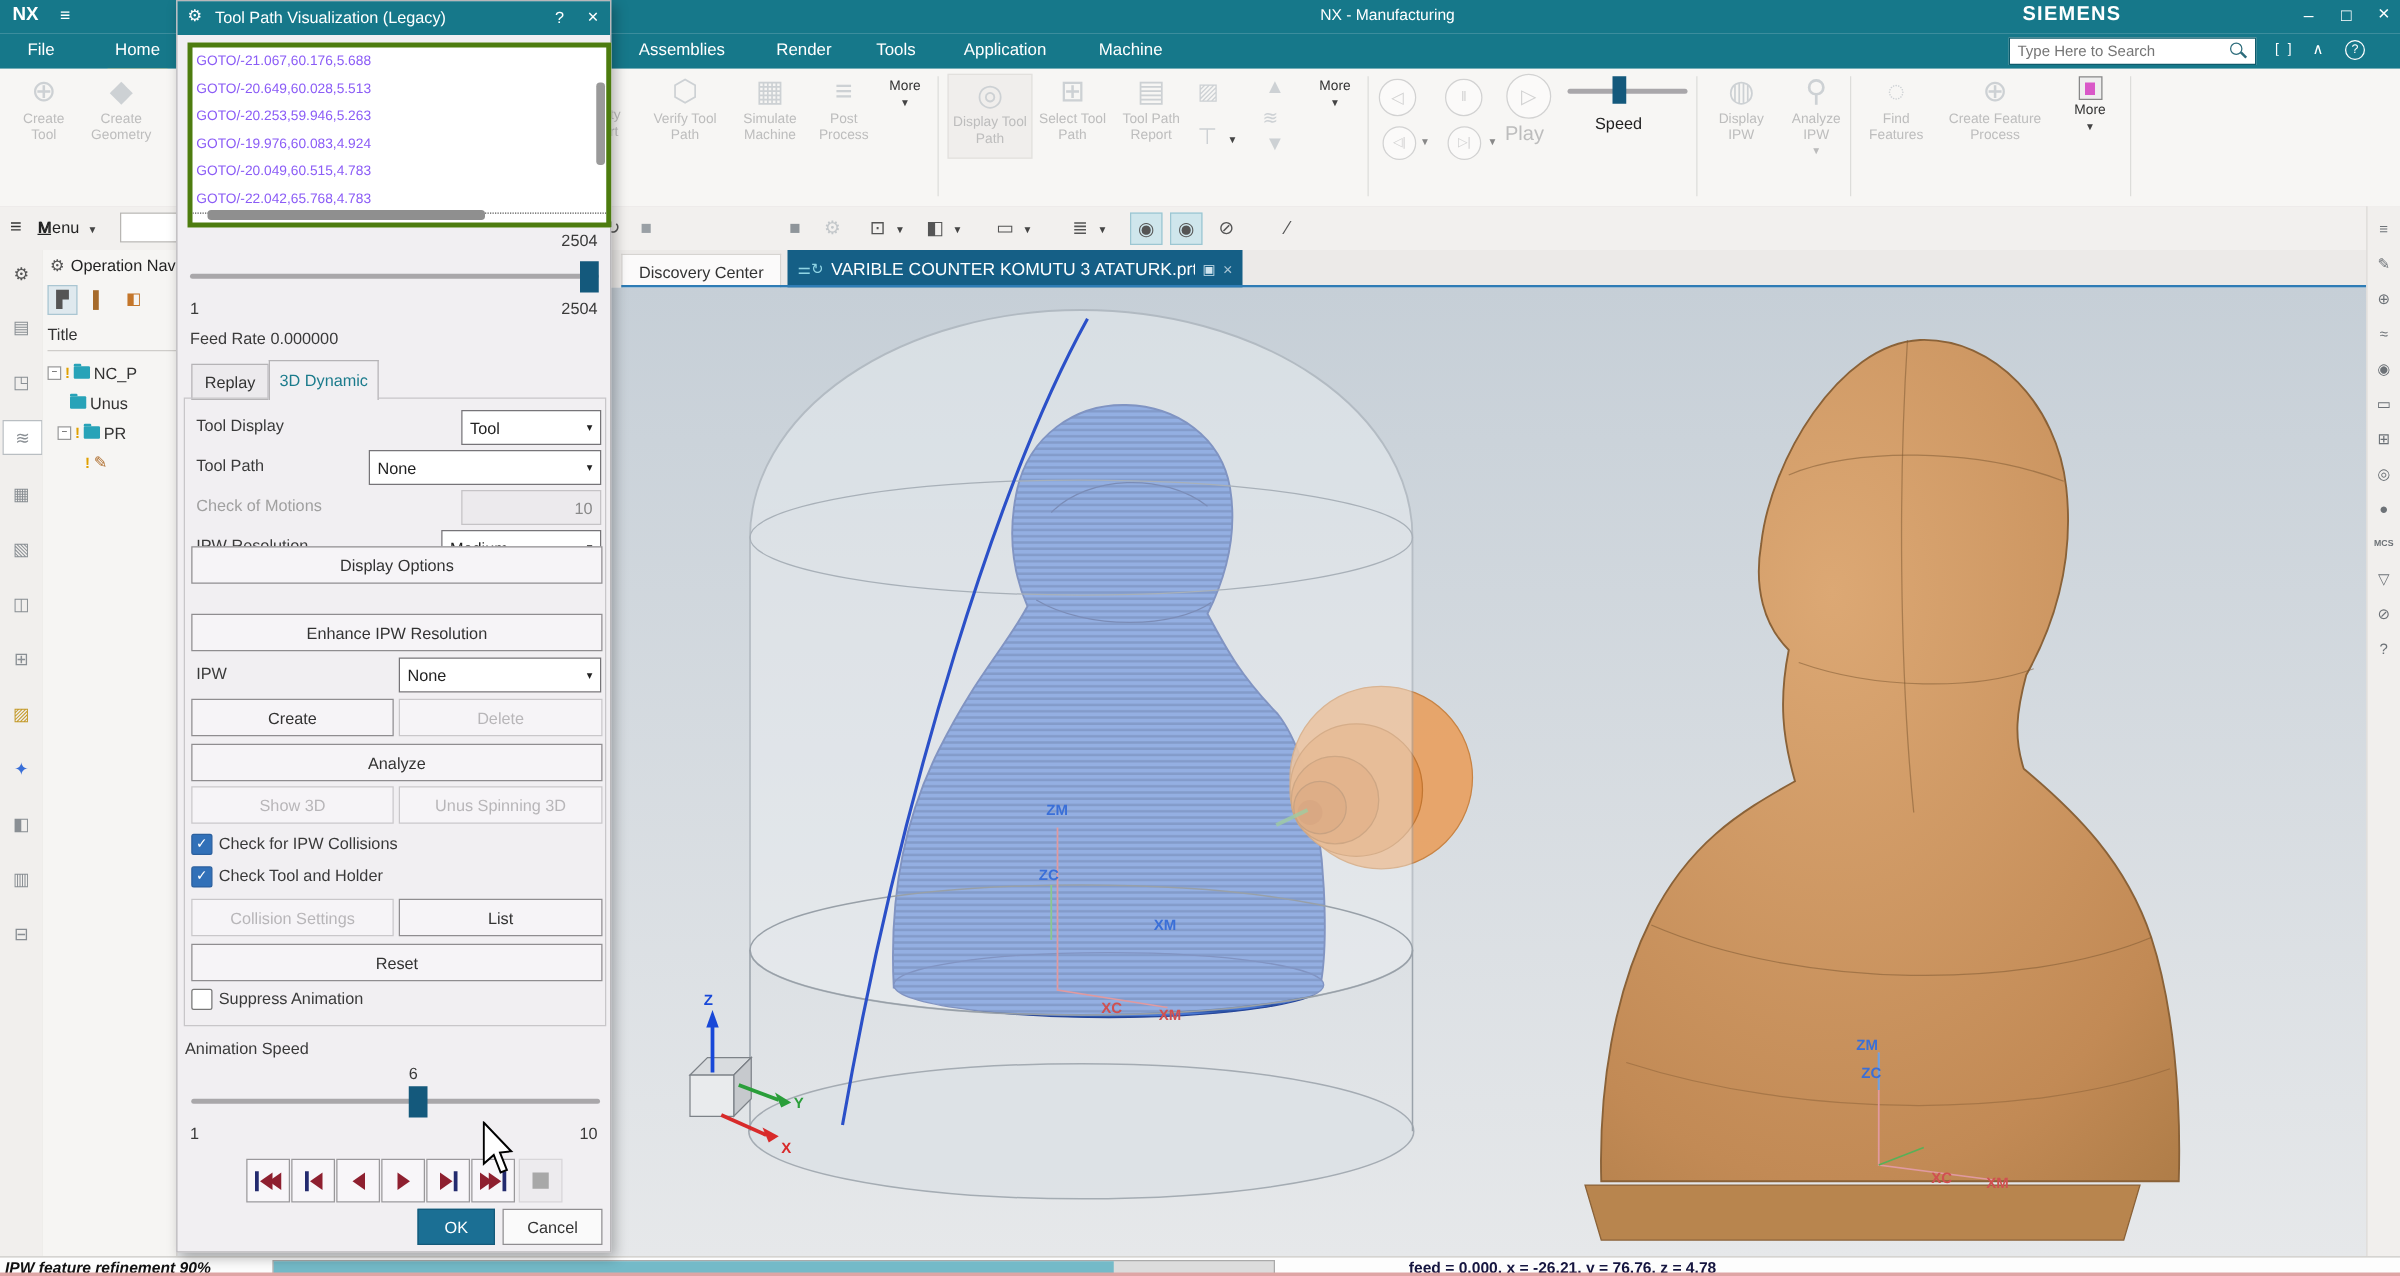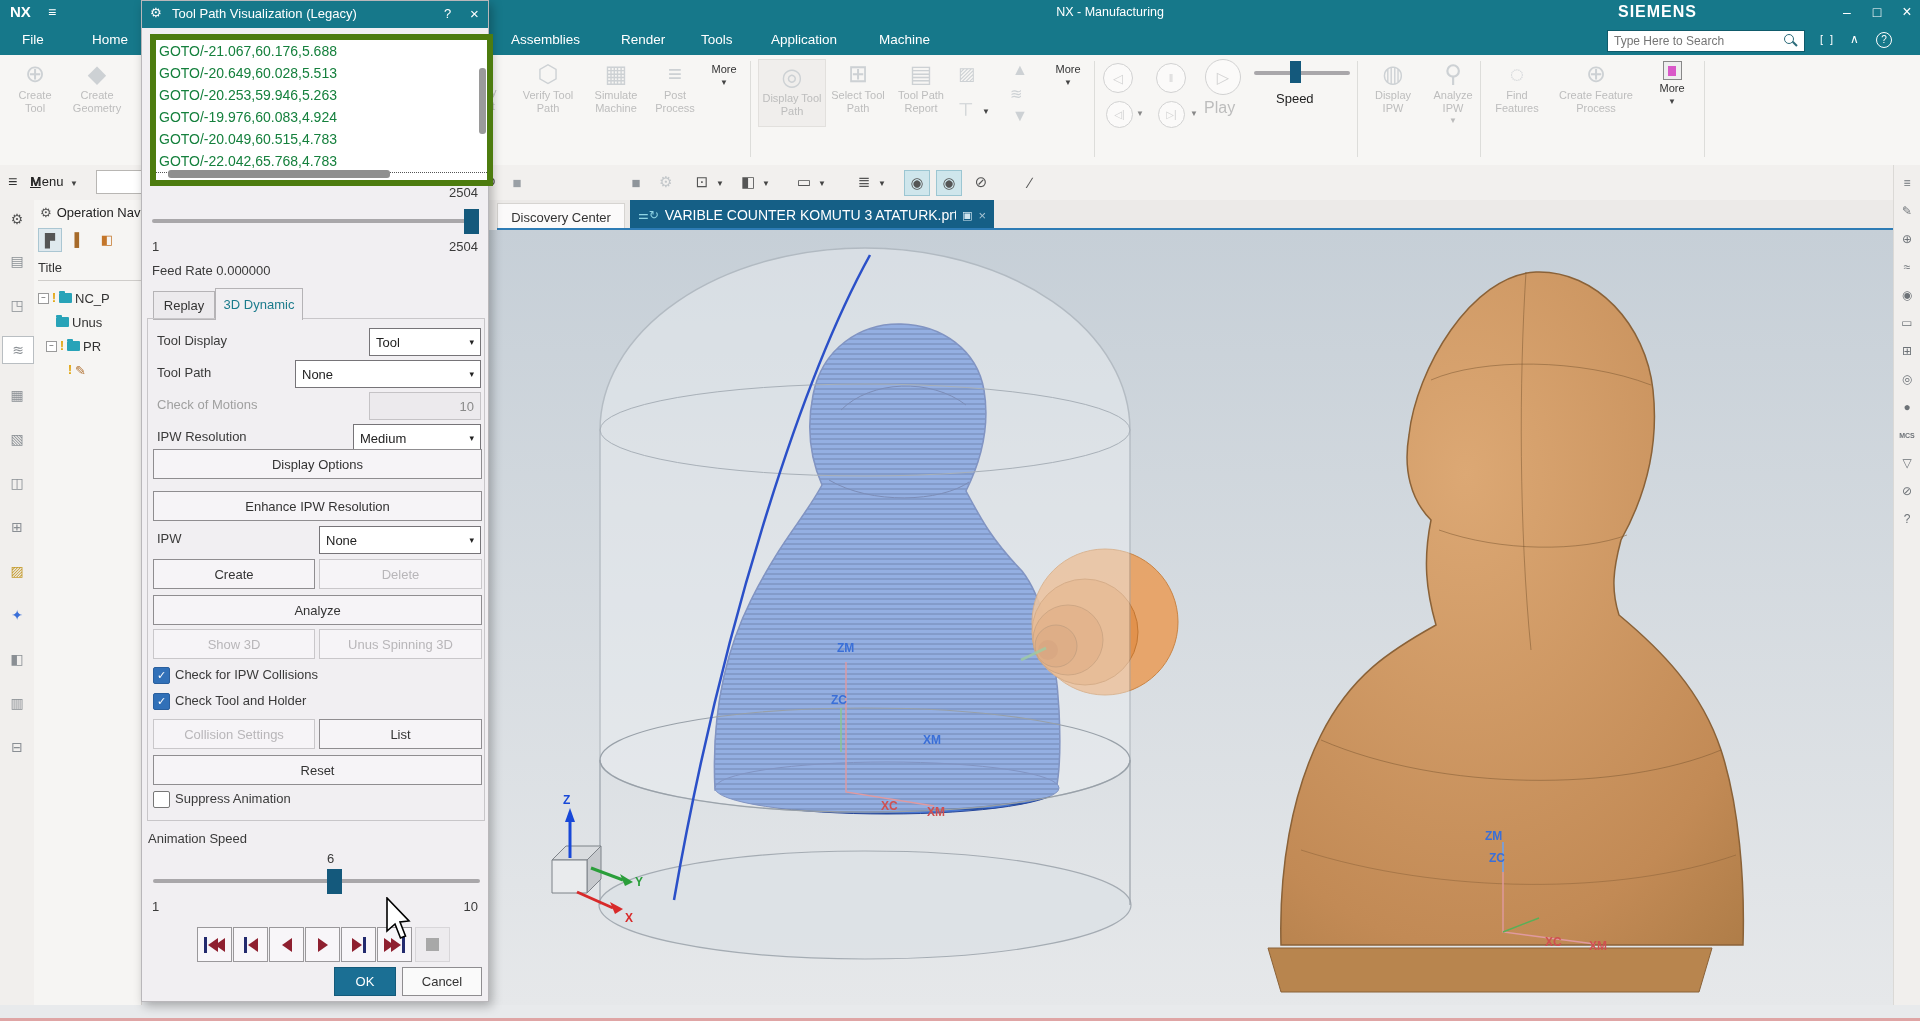--- a/index.html
+++ b/index.html
@@ -418,31 +418,38 @@
     <span class="rs-ic" style="top:148px;">▭</span>
     <span class="rs-ic" style="top:176px;">⊞</span>
     <span class="rs-ic" style="top:204px;">◎</span>
     <span class="rs-ic" style="top:232px;">●</span>
     <span class="rs-ic" style="top:260px;font-size:7px;font-weight:bold;">MCS</span>
     <span class="rs-ic" style="top:288px;">▽</span>
     <span class="rs-ic" style="top:316px;">⊘</span>
     <span class="rs-ic" style="top:344px;">?</span>
   </div>
 
+  <div class="ab" id="statusbar">
+    <span class="ab" style="left:4px;top:1px;font-size:12.5px;font-weight:bold;font-style:italic;color:#111;white-space:nowrap;">IPW feature refinement 90%</span>
+    <span class="ab" style="left:218px;top:2px;width:800px;height:11px;background:#dcdcdc;border:1px solid #aaa;">
+      <span style="display:block;width:84%;height:100%;background:#74bac8;"></span>
+    </span>
+    <span class="ab" style="left:1127px;top:1px;font-size:12.5px;font-weight:bold;color:#15153f;white-space:nowrap;">feed = 0.000, x = -26.21, y = 76.76, z = 4.78</span>
+  </div>
   <div class="ab" id="pinkline"></div>
 
   <div class="ab" id="dlg">
     <div id="dlgtitle">
       <span class="ab" style="left:8px;top:4px;font-size:13px;">⚙</span>
       <span class="ab" style="left:30px;top:5px;font-size:13px;">Tool Path Visualization (Legacy)</span>
       <span class="ab" style="left:302px;top:5px;font-size:13px;">?</span>
       <span class="ab" style="left:328px;top:4px;font-size:15px;">×</span>
     </div>
 
-    <div class="ab" style="left:8px;top:33px;width:331px;height:140px;background:#fff;border:6px solid #4d7c0f;font-size:14px;line-height:22px;color:#15803d;overflow:hidden;">
+    <div class="ab" style="left:8px;top:33px;width:331px;height:140px;background:#fff;border:4px solid #4d7c0f;font-size:11px;line-height:22px;color:#8b5cf6;overflow:hidden;">
       <div style="padding-left:3px;white-space:nowrap;">GOTO/-21.067,60.176,5.688</div>
       <div style="padding-left:3px;white-space:nowrap;">GOTO/-20.649,60.028,5.513</div>
       <div style="padding-left:3px;white-space:nowrap;">GOTO/-20.253,59.946,5.263</div>
       <div style="padding-left:3px;white-space:nowrap;">GOTO/-19.976,60.083,4.924</div>
       <div style="padding-left:3px;white-space:nowrap;">GOTO/-20.049,60.515,4.783</div>
       <div style="padding-left:3px;white-space:nowrap;border-bottom:1px dotted #555;">GOTO/-22.042,65.768,4.783</div>
       <div style="position:absolute;left:12px;bottom:2px;width:222px;height:8px;background:#8f8f8f;border-radius:3px;"></div>
       <div style="position:absolute;right:1px;top:28px;width:7px;height:66px;background:#9a9a9a;border-radius:3px;"></div>
     </div>
 
@@ -474,21 +481,21 @@
     <span class="dlab dis" style="left:15px;top:396px;">Check of Motions</span>
     <div class="ddrop" style="left:227px;top:391px;width:98px;background:#eceaed;border-color:#c5c3c6;color:#8a8a8a;justify-content:flex-end;">
       <span style="margin-left:auto;">10</span>
     </div>
     <span class="dlab" style="left:15px;top:428px;">IPW Resolution</span>
     <div class="ddrop" style="left:211px;top:423px;width:114px;">
       <span>Medium</span>
         <span class="dc">▾</span>
     </div>
 
-    <div class="dbtn" style="left:11px;top:436px;width:327px;height:28px;margin-top:12px;">
+    <div class="dbtn" style="left:11px;top:436px;width:327px;height:28px;">
         <span>Display Options</span>
       </div>
     <div class="dbtn" style="left:11px;top:490px;width:327px;height:28px;">
         <span>Enhance IPW Resolution</span>
       </div>
 
     <span class="dlab" style="left:15px;top:530px;">IPW</span>
     <div class="ddrop" style="left:177px;top:525px;width:148px;">
       <span>None</span>
         <span class="dc">▾</span>

